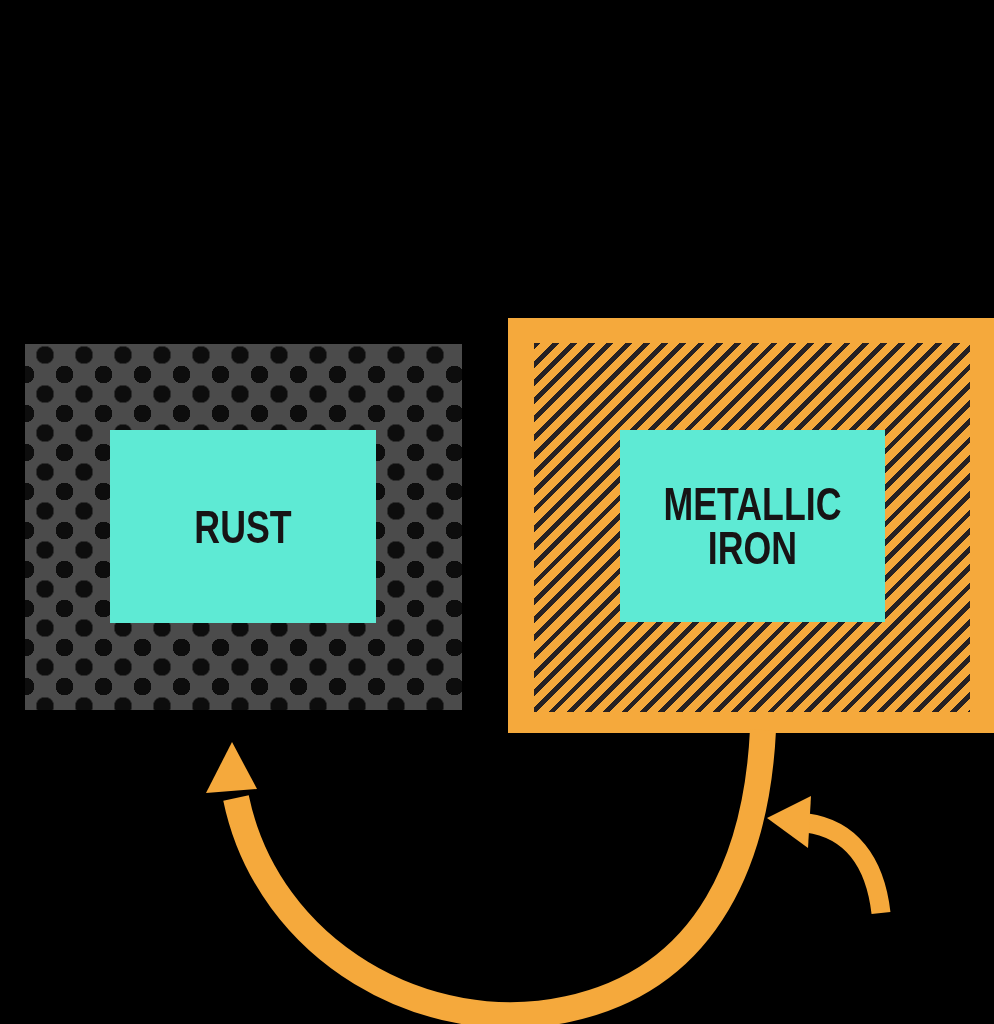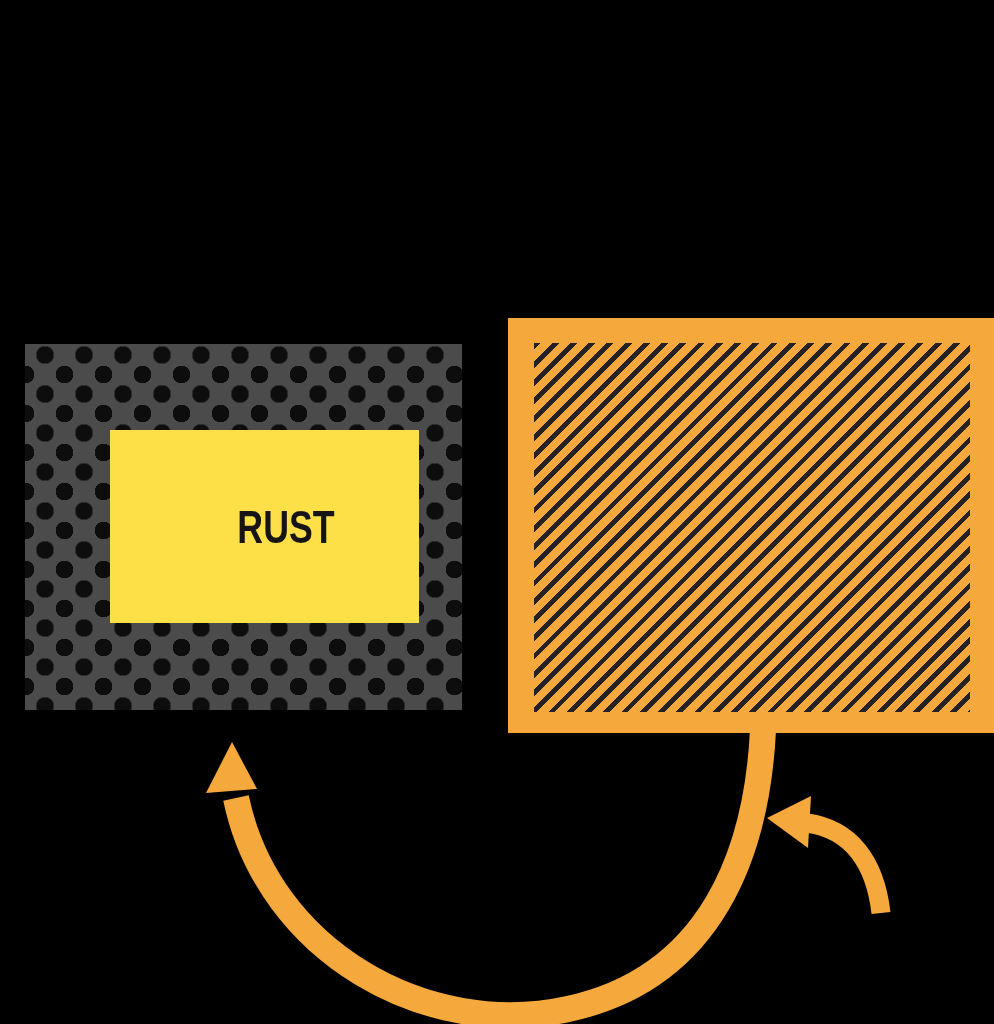--- a/index.html
+++ b/index.html
@@ -26,24 +26,23 @@
     background-color:#F5A93C;
   }
   .iron-stripes{
     position:absolute;left:26px;top:25px;right:24px;bottom:21px;
     background-image:repeating-linear-gradient(135deg,
       #262123 0px,#262123 4.8px,
       rgba(0,0,0,0) 4.8px,rgba(0,0,0,0) 12.9px);
   }
   
   .label-card{
-    position:absolute;background:#fde047;
+    position:absolute;background:#5eead4;
     display:flex;align-items:center;justify-content:center;
     text-align:center;
-    padding-left:43px;
   }
   .label-card.rust{left:110px;top:430px;width:266px;height:193px;}
   .label-card.iron{left:620px;top:430px;width:265px;height:192px;}
   .label-text{
     display:block;width:280px;
     font-weight:700;font-size:47px;line-height:0.93;
     letter-spacing:0px;color:#171415;
     transform:scaleX(0.76);transform-origin:center center;
   }
   
@@ -61,20 +60,23 @@
 
   <div class="rust-box">
   </div>
   <div class="label-card rust">
     <span class="label-text">RUST</span>
   </div>
 
   <div class="iron-box">
     <div class="iron-stripes"></div>
   </div>
+  <div class="label-card iron">
+    <span class="label-text">METALLIC IRON</span>
+  </div>
 
   <svg class="arrow-layer" viewBox="0 0 994 1024" xmlns="http://www.w3.org/2000/svg">
 
     <path class="arrow-stroke" stroke-width="26" d="M 763 730
              C 757 852 712 978 568 1009
              C 427 1040 268 952 236 798"></path>
     <polygon class="arrow-fill" points="232,742 206,793 257,789"></polygon>
 
     <path class="arrow-stroke" stroke-width="19" d="M 881 913
              C 875 861 850 829 807 823"></path>

